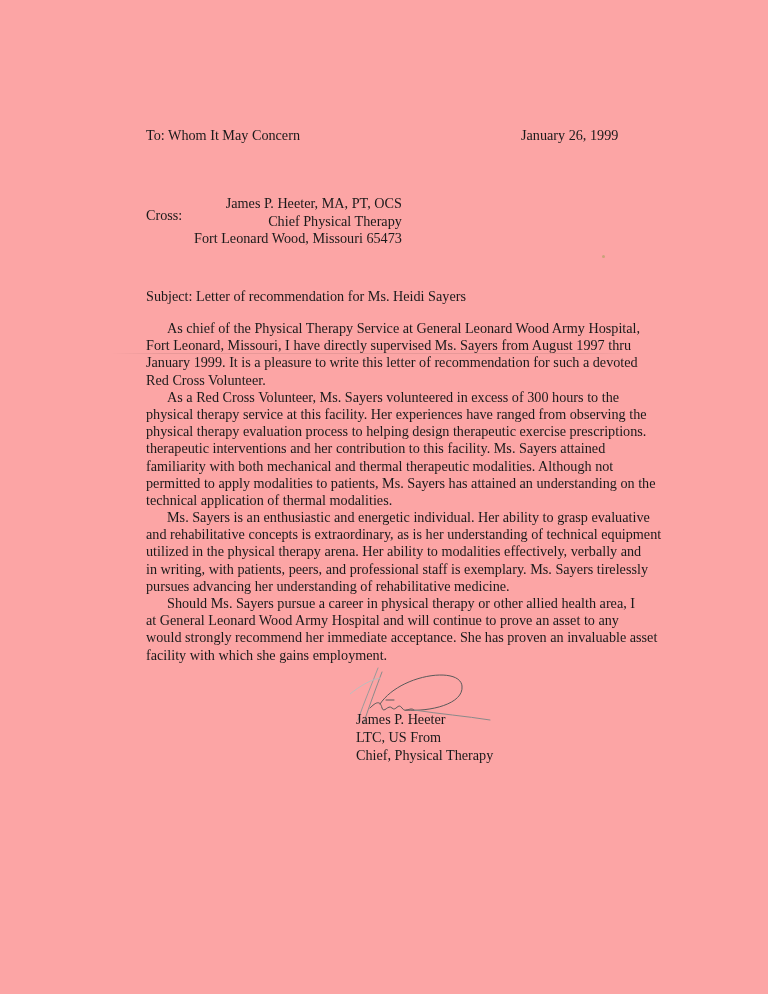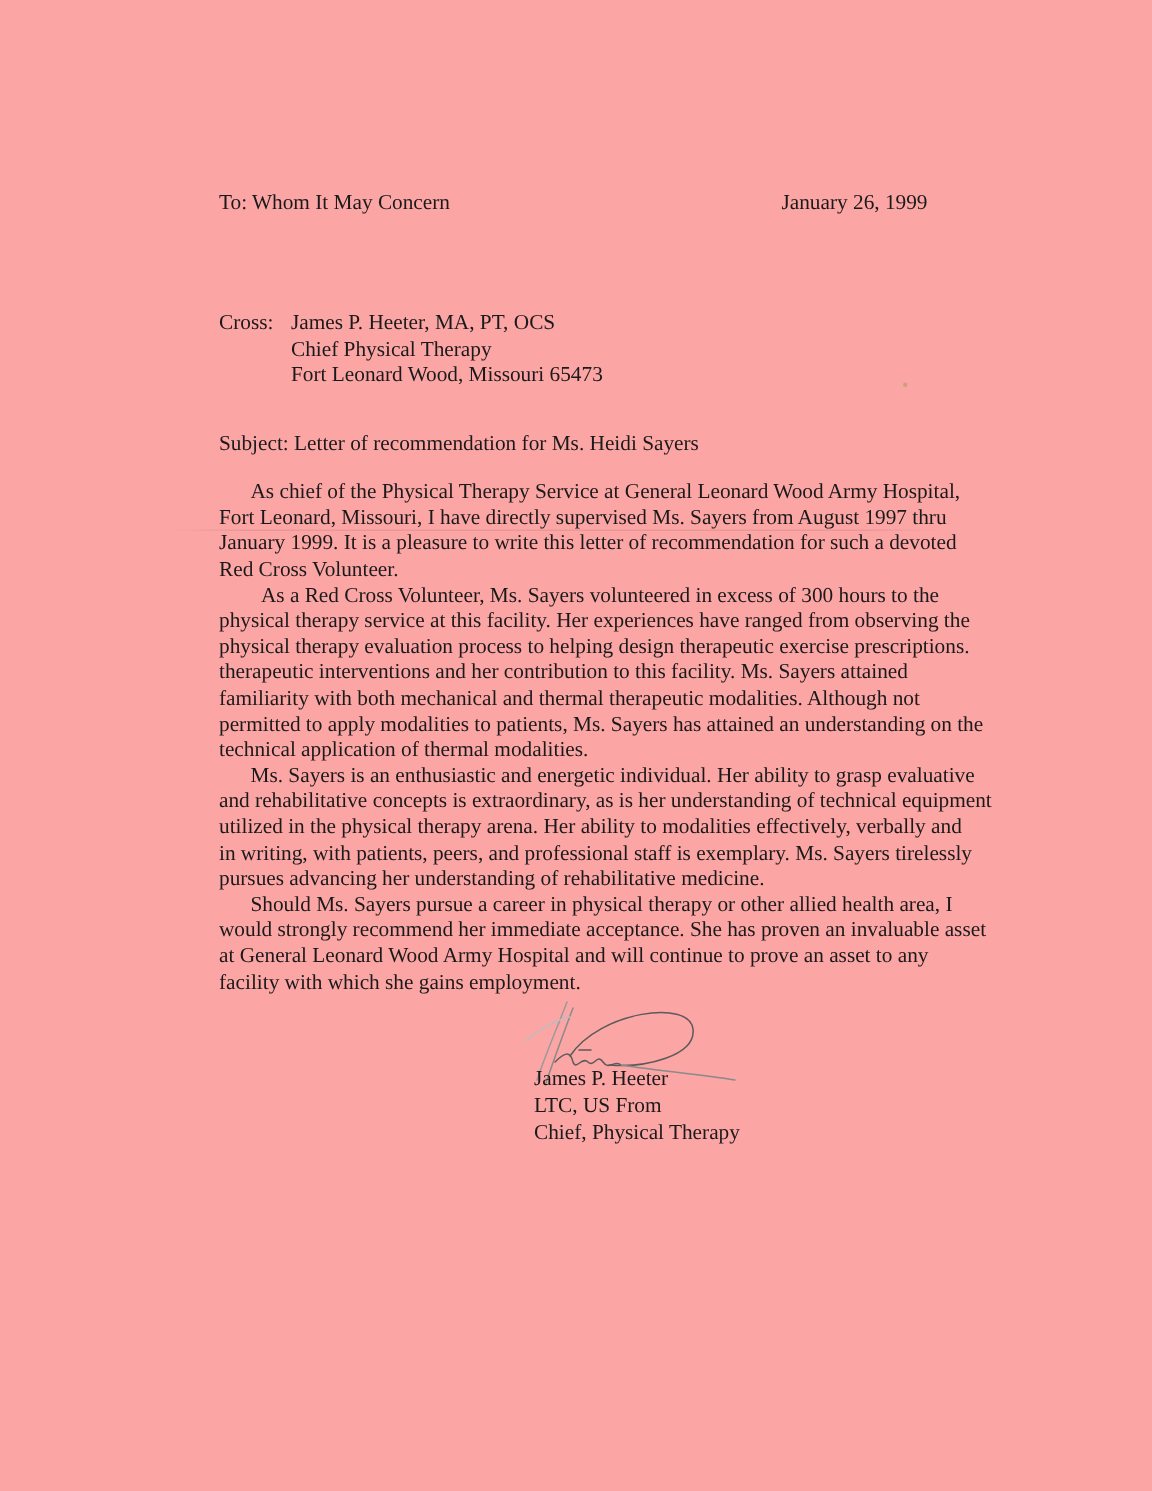--- a/index.html
+++ b/index.html
@@ -27,32 +27,32 @@
       left: 110px;
       top: 353px;
       width: 520px;
       height: 1px;
       background: linear-gradient(to right, rgba(0,0,0,0), rgba(0,0,0,0.08) 10%, rgba(0,0,0,0.08) 90%, rgba(0,0,0,0));
     }
     .abs { position: absolute; white-space: nowrap; line-height: 17.2px; }
     .to-line { left: 146px; top: 127px; }
     .date { left: 521px; top: 127px; }
     .from-label { left: 146px; top: 207px; }
-    .from-block { left: 194px; top: 207px; }
+    .from-block { left: 194px; top: 195px; text-align: right; }
     .from-block div { line-height: 17.6px; }
     .subject { left: 146px; top: 288px; }
     .body-text {
       position: absolute;
       left: 146px;
       top: 320px;
       width: 480px;
       line-height: 17.2px;
     }
     .body-text .line { white-space: nowrap; height: 17.2px; }
-    .body-text .indent { padding-left: 21px; text-align: right; }
+    .body-text .indent { padding-left: 21px; }
     .signature {
       position: absolute;
       left: 350px;
       top: 664px;
       width: 150px;
       height: 64px;
     }
     .sig-block {
       position: absolute;
       left: 356px;
@@ -96,22 +96,22 @@
     <div class="line">therapeutic interventions and her contribution to this facility.  Ms. Sayers attained</div>
     <div class="line">familiarity with both mechanical and thermal therapeutic modalities. Although not</div>
     <div class="line">permitted to apply modalities to patients, Ms. Sayers has attained an understanding on the</div>
     <div class="line">technical application of thermal modalities.</div>
     <div class="line indent">Ms. Sayers is an enthusiastic and energetic individual.  Her ability to grasp evaluative</div>
     <div class="line">and rehabilitative concepts is extraordinary, as is her understanding of technical equipment</div>
     <div class="line">utilized in the physical therapy arena.  Her ability to modalities effectively, verbally and</div>
     <div class="line">in writing, with patients, peers, and professional staff is exemplary.  Ms. Sayers tirelessly</div>
     <div class="line">pursues advancing her understanding of rehabilitative medicine.</div>
     <div class="line indent">Should Ms. Sayers pursue a career in physical therapy or other allied health area, I</div>
+    <div class="line">at General Leonard Wood Army Hospital and will continue to prove an asset to any</div>
     <div class="line">would strongly recommend her immediate acceptance.  She has proven an invaluable asset</div>
-    <div class="line">at General Leonard Wood Army Hospital and will continue to prove an asset to any</div>
     <div class="line">facility with which she gains employment.</div>
   </div>
 
   <svg class="signature" viewBox="0 0 150 64" xmlns="http://www.w3.org/2000/svg">
     <g fill="none" stroke="#5a5a5a" stroke-width="1" stroke-linecap="round">
       <path d="M28 4 C 22 20, 14 38, 8 56" stroke="#9a9a9a"></path>
       <path d="M32 8 C 26 24, 20 40, 14 58" stroke="#8a8a8a"></path>
       <path d="M0 30 C 10 22, 20 16, 30 14" stroke="#bdbdbd"></path>
       <path d="M30 40 C 50 10, 110 2, 112 22 C 114 40, 80 48, 56 46"></path>
       <path d="M20 44 C 26 38, 30 36, 32 44 C 34 50, 38 40, 42 44 C 46 48, 48 38, 52 44 C 56 50, 60 42, 64 46"></path>

